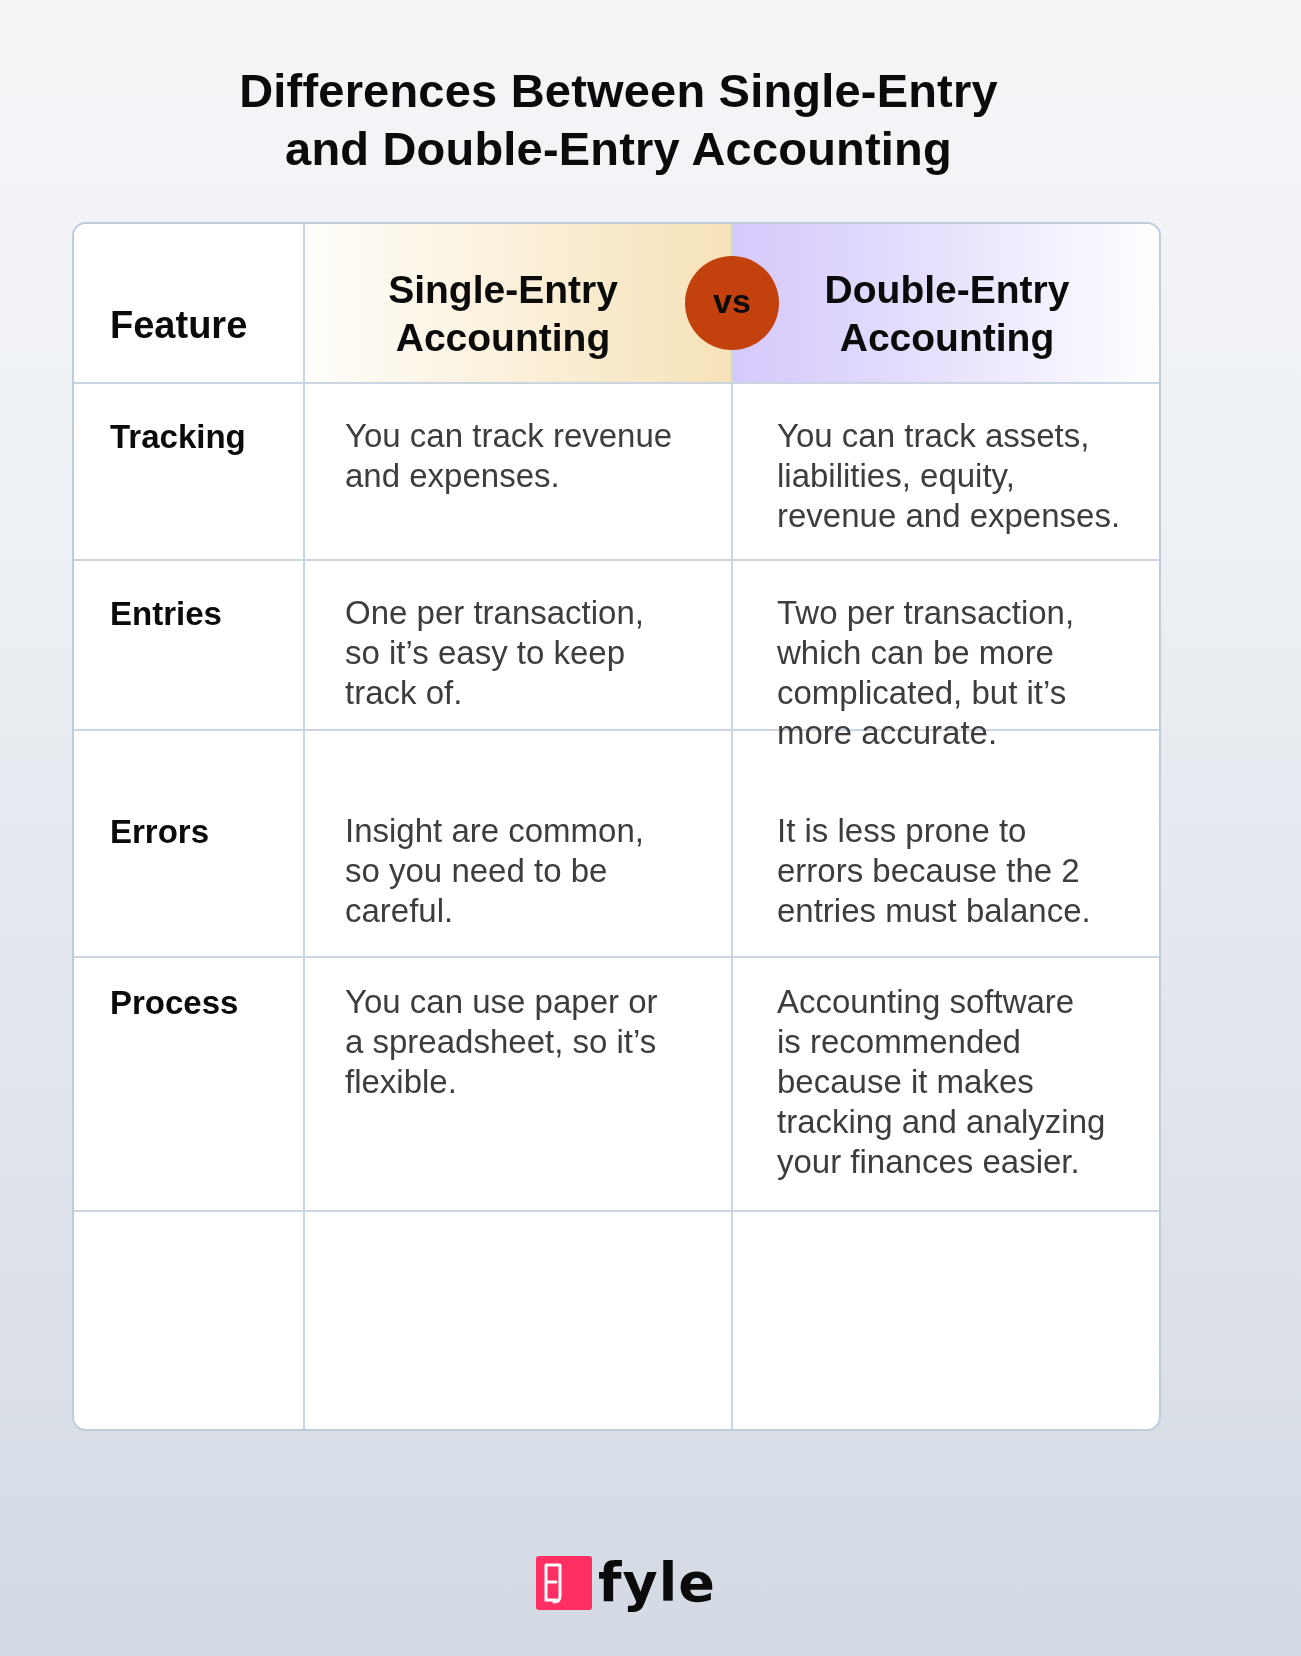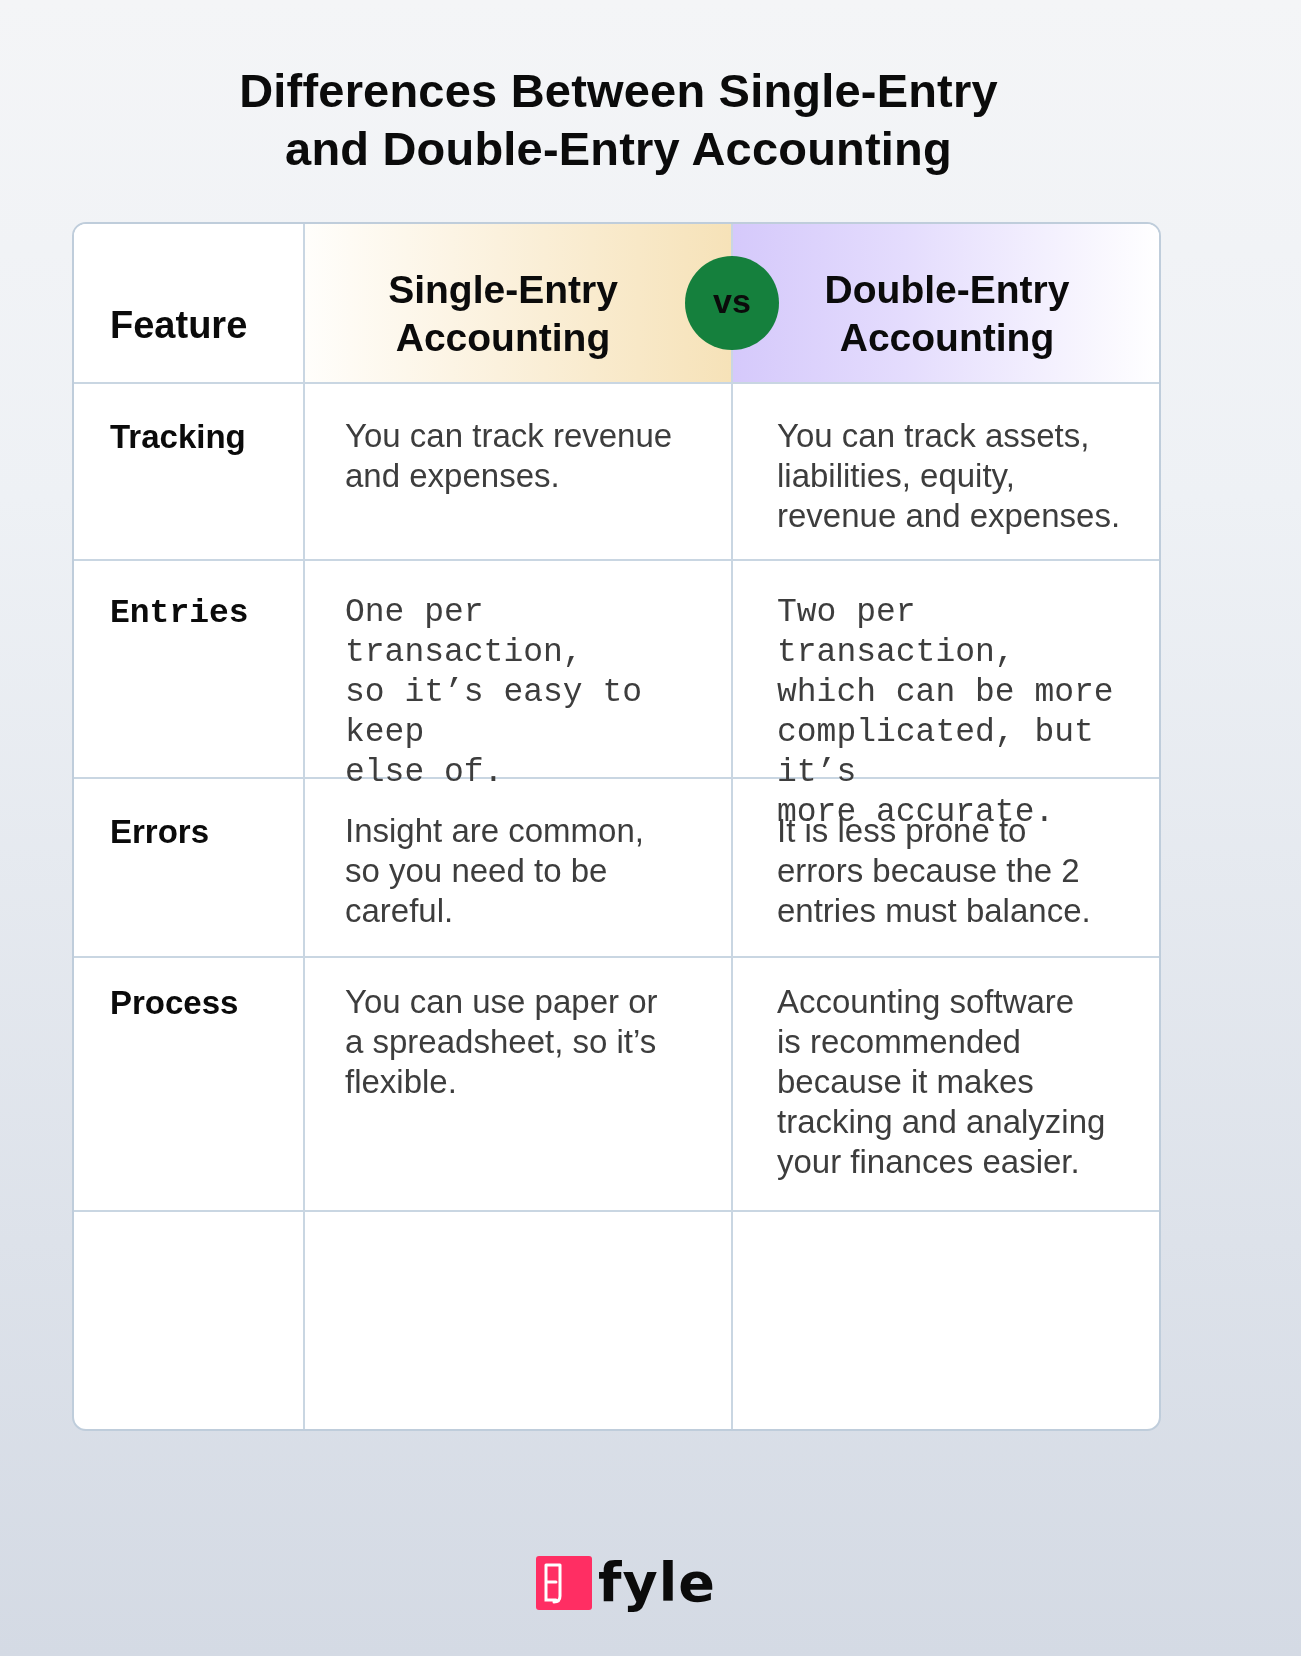--- a/index.html
+++ b/index.html
@@ -40,21 +40,21 @@
     .hcol-label {
       position: absolute; top: 42px; width: 100%; text-align: center;
       font-weight: 700; font-size: 39px; line-height: 48px; color: #0b0b0b;
     }
     .hc-single .hcol-label { left: -16px; }
     .hc-double .hcol-label { left: 0; }
     .hcol-label span { display: block; }
     .vline { position: absolute; top: 0; bottom: 0; width: 2px; background: #c9d6e2; }
     .vs {
       position: absolute; left: 685px; top: 256px; width: 94px; height: 94px;
-      border-radius: 50%; background: #15803d; text-align: center; line-height: 90px;
+      border-radius: 50%; background: #c2410c; text-align: center; line-height: 90px;
       font-weight: 700; font-size: 34px; color: #0b0b0b; z-index: 5;
     }
     .row { position: absolute; left: 0; width: 100%; box-sizing: border-box; border-bottom: 2px solid #c9d6e2; }
     .row.last { border-bottom: none; }
     .feat {
       position: absolute; left: 36px; top: 34px; font-weight: 700; font-size: 33px; color: #0b0b0b;
     }
     .cell {
       position: absolute; top: 32px; font-size: 33px; line-height: 40px; color: #3d3d3d;
       white-space: pre-line;
@@ -103,25 +103,25 @@
   </div>
 
   <div class="row" style="top:160px;height:177px;">
     <div class="feat">Tracking</div>
     <div class="cell c2">You can track revenue
 and expenses.</div>
     <div class="cell c3">You can track assets,
 liabilities, equity,
 revenue and expenses.</div>
   </div>
-  <div class="row" style="top:337px;height:218px;font-family:Liberation Mono, monospace;">
+  <div class="row" style="top:337px;height:170px;">
     <div class="feat">Entries</div>
     <div class="cell c2">One per transaction,
 so it’s easy to keep
-else of.</div>
+track of.</div>
     <div class="cell c3">Two per transaction,
 which can be more
 complicated, but it’s
 more accurate.</div>
   </div>
   <div class="row" style="top:555px;height:179px;">
     <div class="feat">Errors</div>
     <div class="cell c2">Insight are common,
 so you need to be
 careful.</div>

